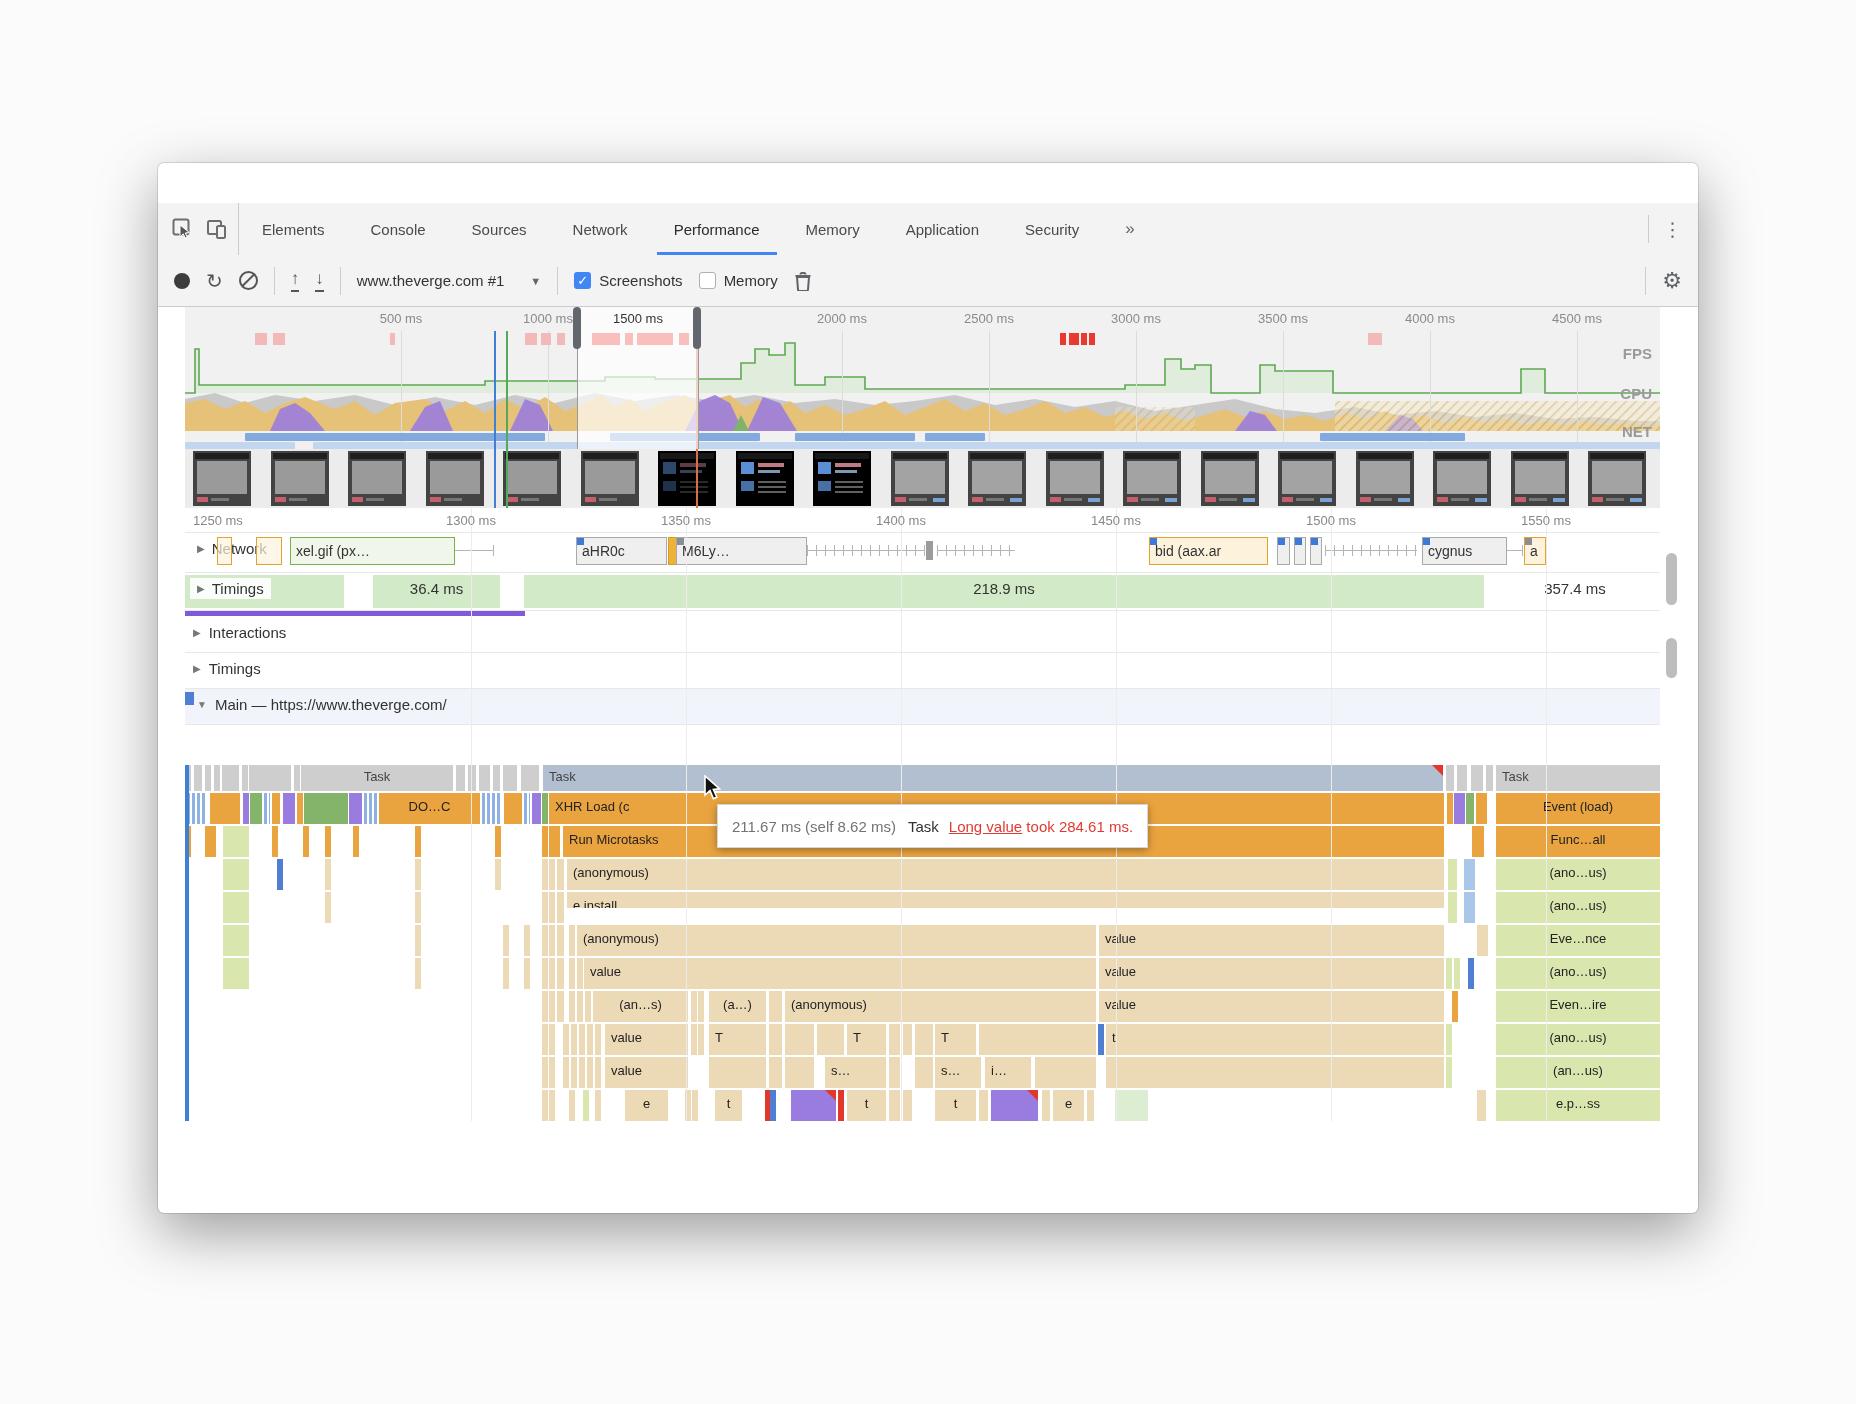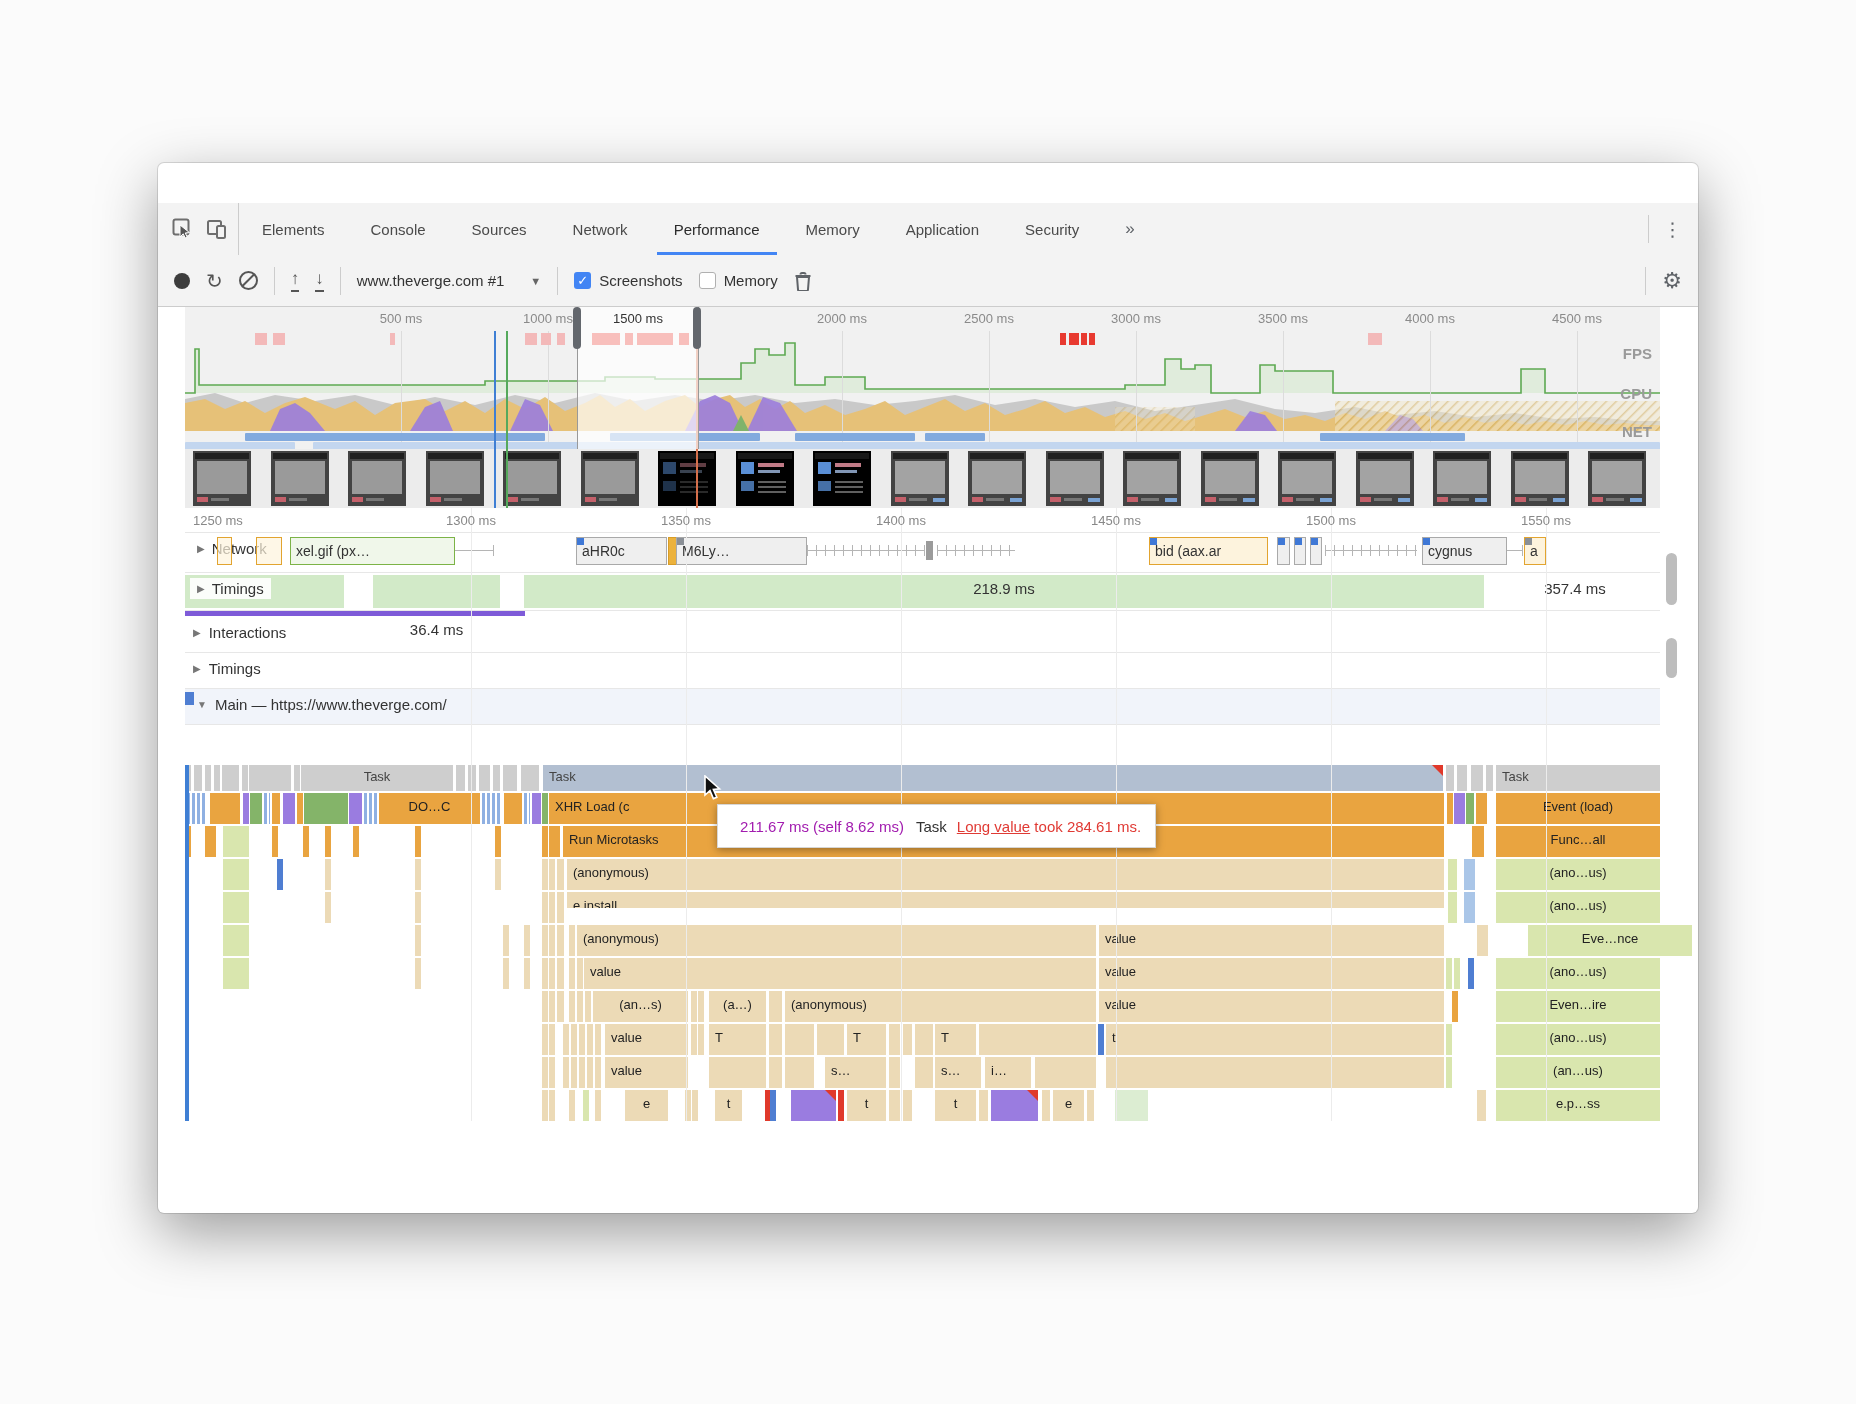--- a/index.html
+++ b/index.html
@@ -91,21 +91,21 @@
   .blueedge{position:absolute;left:0;top:257px;width:4px;height:356px;background:#3f7fd4;}
   
   .fbar{position:absolute;font-size:13px;color:#222;overflow:hidden;white-space:nowrap;box-sizing:border-box;
     padding:6px 0 0 6px;}
   .fbar.ctr{text-align:center;padding-left:0;}
   .fbar .rc{position:absolute;right:0;top:0;width:0;height:0;border-left:11px solid transparent;border-top:11px solid #e0392b;}
   
   #tooltip{position:absolute;left:559px;top:641px;height:42px;background:#fff;border:1px solid #d6d6d6;
     box-shadow:0 2px 8px rgba(0,0,0,.35);display:flex;align-items:center;padding:0 14px;font-size:15px;
     white-space:nowrap;z-index:50;}
-  #tooltip .g{color:#a21caf;margin-left:8px;}
+  #tooltip .g{color:#737373;}
   #tooltip .n{color:#333;margin:0 10px 0 12px;}
   #tooltip .r{color:#e03a34;}
   #tooltip .r a{color:#e03a34;text-decoration:underline;}
   #cursor{position:absolute;left:545px;top:612px;z-index:60;}
   
   .thumb{position:absolute;left:1508px;width:11px;border-radius:6px;background:#bdbdbd;}
   
   .bottombar{position:absolute;left:0;right:0;top:993px;height:52px;background:#fafafa;border-top:1px solid #d6d6d6;
     display:flex;align-items:stretch;padding-left:6px;}
   .btab{display:flex;align-items:center;padding:0 22px;font-size:15px;color:#707070;position:relative;}
@@ -467,21 +467,21 @@
         <div class="chip orange" style="left: 1339px; width: 22px;">a<div class="corner grey"></div></div>
       </div>
     <div class="drow" id="row-frames" style="top:65px;height:38px;">
       <div class="pill" style="z-index:5;">
         <span class="tri">▶</span>
         <span>Timings</span>
       </div>
     <div class="fseg" style="left: 0px; width: 159px;"></div>
         <div class="fseg" style="left: 188px; width: 127px;"></div>
         <div class="fseg" style="left: 339px; width: 960px;"></div>
-        <div class="fdur" style="left: 188px; width: 127px; margin-top: 41px;">36.4 ms</div>
+        <div class="fdur" style="left: 188px; width: 127px;">36.4 ms</div>
         <div class="fdur" style="left: 339px; width: 960px;">218.9 ms</div>
         <div class="fdur" style="left: 1325px; width: 130px;">357.4 ms</div>
       </div>
     <div class="purbar"></div>
     <div class="drow" style="top:109px;height:36px;">
       <div class="rowlab">
           <span class="tri">▶</span>
         <span>Interactions</span>
         </div>
     </div>
@@ -583,21 +583,21 @@
         <div class="fbar" style="left: 230px; top: 417px; width: 3px; height: 31px; background: rgb(236, 218, 182);"></div>
         <div class="fbar" style="left: 318px; top: 417px; width: 3px; height: 31px; background: rgb(236, 218, 182);"></div>
         <div class="fbar" style="left: 339px; top: 417px; width: 3px; height: 31px; background: rgb(236, 218, 182);"></div>
         <div class="fbar" style="left: 357px; top: 417px; width: 5px; height: 31px; background: rgb(236, 218, 182);"></div>
         <div class="fbar" style="left: 364px; top: 417px; width: 6px; height: 31px; background: rgb(236, 218, 182);"></div>
         <div class="fbar" style="left: 372px; top: 417px; width: 7px; height: 31px; background: rgb(236, 218, 182);"></div>
         <div class="fbar" style="left: 384px; top: 417px; width: 6px; height: 31px; background: rgb(236, 218, 182);"></div>
         <div class="fbar" style="left: 392px; top: 417px; width: 519px; height: 31px; background: rgb(236, 218, 182);">(anonymous)</div>
         <div class="fbar" style="left: 914px; top: 417px; width: 345px; height: 31px; background: rgb(236, 218, 182);">value</div>
         <div class="fbar" style="left: 1292px; top: 417px; width: 11px; height: 31px; background: rgb(236, 218, 182);"></div>
-        <div class="fbar ctr" style="left: 1311px; top: 417px; width: 164px; height: 31px; background: rgb(217, 230, 174); margin-left: 32px;">Eve…nce</div>
+        <div class="fbar ctr" style="left: 1311px; top: 417px; width: 164px; height: 31px; background: rgb(217, 230, 174);">Eve…nce</div>
         <div class="fbar" style="left: 38px; top: 450px; width: 26px; height: 31px; background: rgb(217, 230, 174);"></div>
         <div class="fbar" style="left: 230px; top: 450px; width: 3px; height: 31px; background: rgb(236, 218, 182);"></div>
         <div class="fbar" style="left: 318px; top: 450px; width: 3px; height: 31px; background: rgb(236, 218, 182);"></div>
         <div class="fbar" style="left: 339px; top: 450px; width: 3px; height: 31px; background: rgb(236, 218, 182);"></div>
         <div class="fbar" style="left: 357px; top: 450px; width: 5px; height: 31px; background: rgb(236, 218, 182);"></div>
         <div class="fbar" style="left: 364px; top: 450px; width: 6px; height: 31px; background: rgb(236, 218, 182);"></div>
         <div class="fbar" style="left: 372px; top: 450px; width: 7px; height: 31px; background: rgb(236, 218, 182);"></div>
         <div class="fbar" style="left: 384px; top: 450px; width: 6px; height: 31px; background: rgb(236, 218, 182);"></div>
         <div class="fbar" style="left: 392px; top: 450px; width: 5px; height: 31px; background: rgb(236, 218, 182);"></div>
         <div class="fbar" style="left: 399px; top: 450px; width: 512px; height: 31px; background: rgb(236, 218, 182);">value</div>

